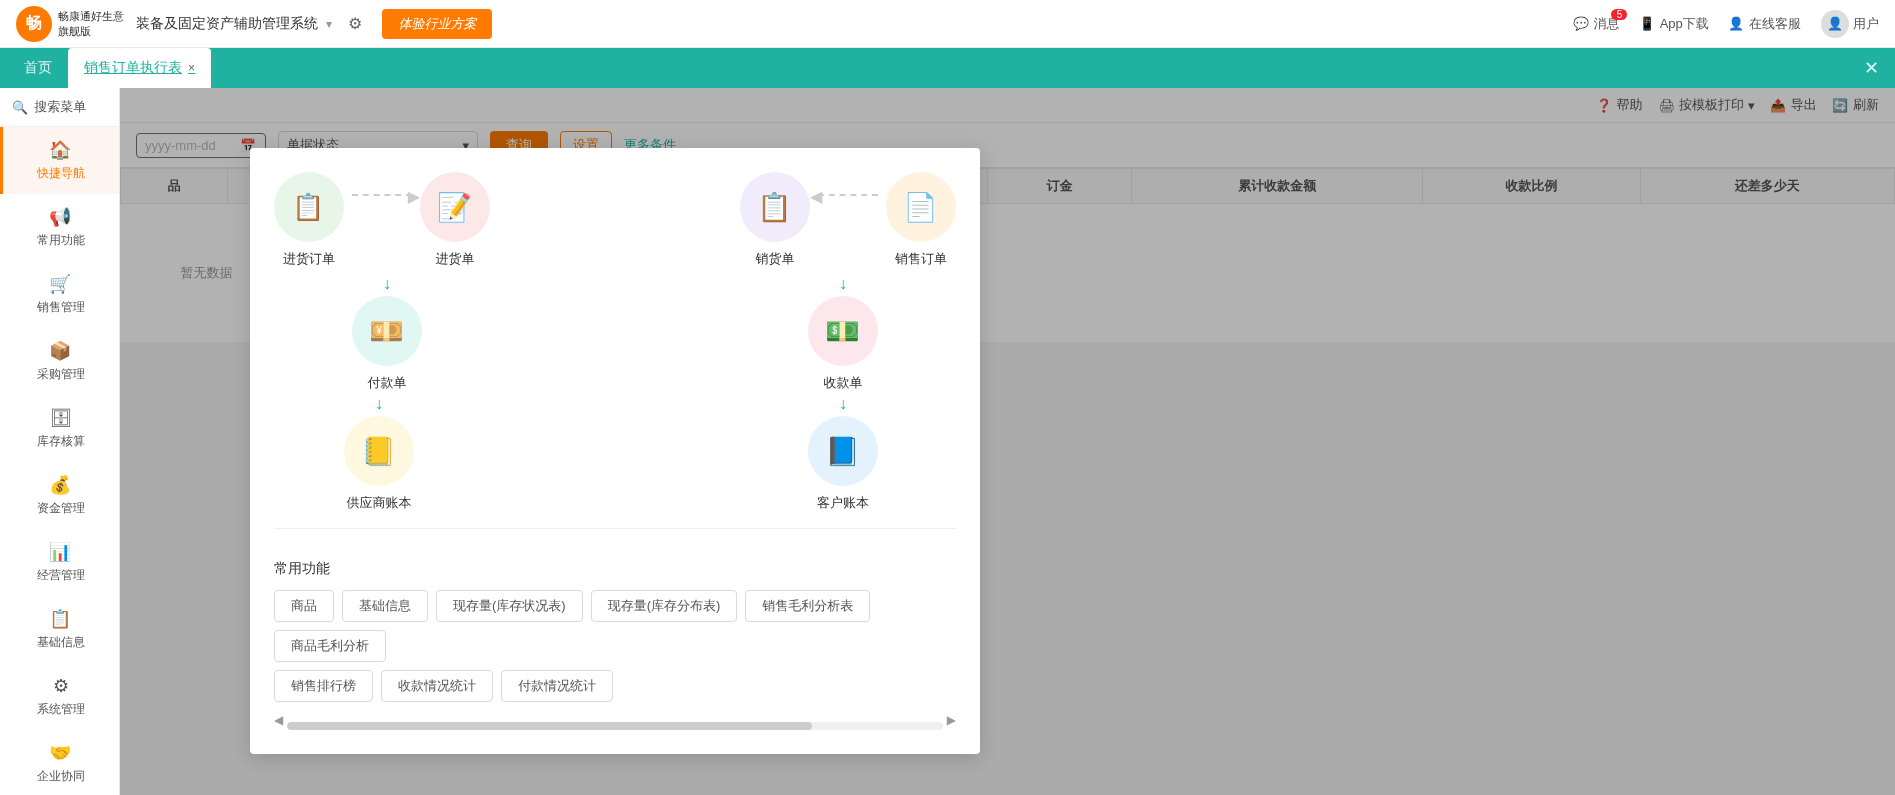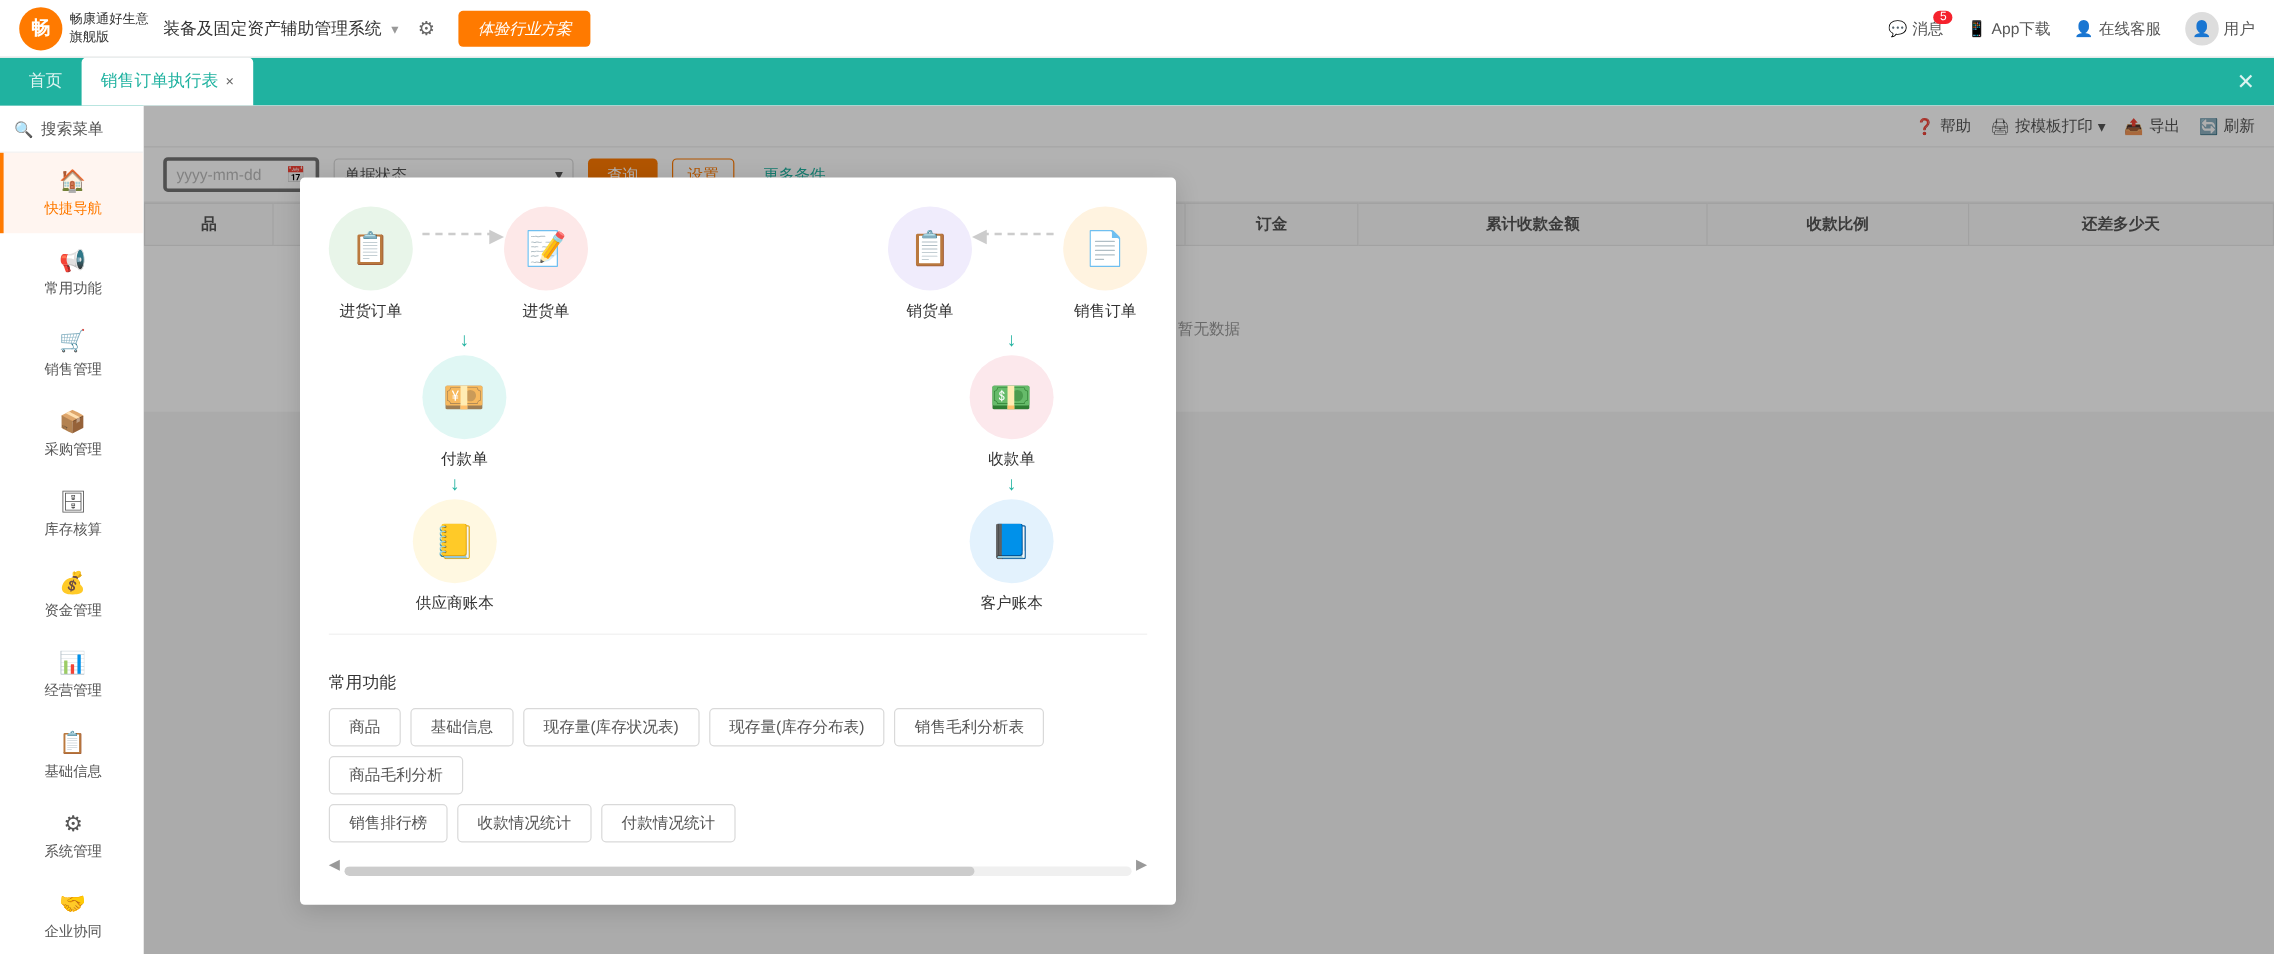--- a/index.html
+++ b/index.html
@@ -111,20 +111,21 @@
       height: 40px;
       cursor: pointer;
       font-size: 14px;
       color: rgba(255,255,255,0.85);
       gap: 6px;
     }
     .tab-item.active {
       background: #fff;
       color: #20b2a0;
       border-radius: 4px 4px 0 0;
+      text-decoration: underline;
     }
     .tab-close {
       font-size: 12px;
       cursor: pointer;
       color: #666;
     }
     .tab-bar-close {
       margin-left: auto;
       color: rgba(255,255,255,0.85);
       cursor: pointer;
@@ -207,21 +208,21 @@
     
     .filter-bar {
       display: flex;
       align-items: center;
       padding: 8px 16px;
       background: #fff;
       gap: 12px;
       border-bottom: 1px solid #e8e8e8;
     }
     .date-input {
-      border: 3px solid #737373;
+      border: 1px solid #737373;
       border-radius: 4px;
       padding: 4px 8px;
       color: #bbb;
       font-size: 13px;
       width: 130px;
       display: flex;
       align-items: flex-start;
       justify-content: space-between;
     }
     .status-select {
@@ -250,40 +251,38 @@
       border: 1px solid #ff7a00;
       border-radius: 4px;
       padding: 4px 12px;
       font-size: 13px;
       cursor: pointer;
     }
     .more-conditions {
       color: #20b2a0;
       cursor: pointer;
       font-size: 13px;
-      margin-left: 12px;
     }
 
     
     .data-table {
       width: 100%;
       border-collapse: collapse;
       background: #fff;
     }
     .data-table th {
       background: #fafafa;
       border: 1px solid #e8e8e8;
       padding: 8px 12px;
       text-align: center;
       font-size: 13px;
       color: #555;
       white-space: nowrap;
     }
     .empty-data {
-      text-align: center;
       padding: 60px;
       color: #999;
       font-size: 13px;
       background: #fff;
     }
 
     
     .modal-overlay {
       position: absolute;
       top: 0;

